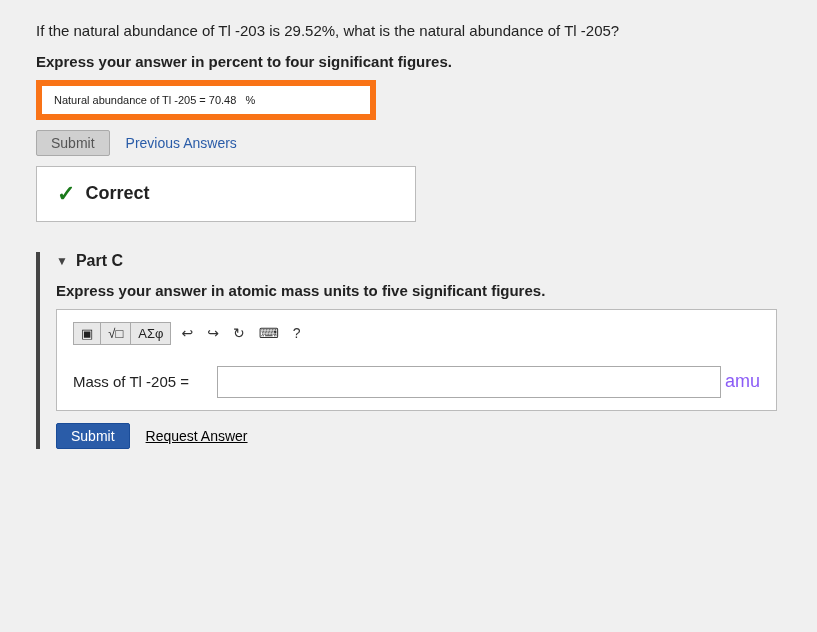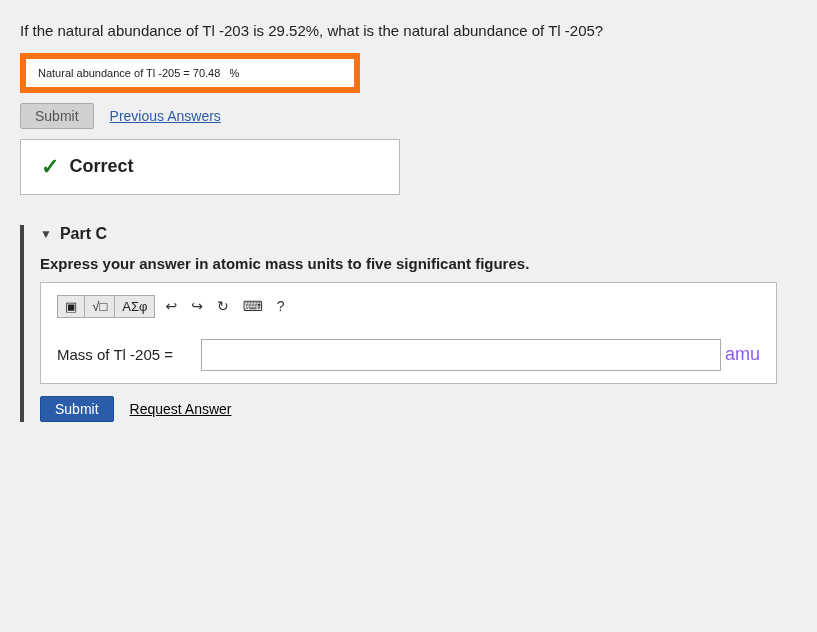--- a/index.html
+++ b/index.html
@@ -6,21 +6,21 @@
     body {
       font-family: Arial, sans-serif;
       background: #f0f0f0;
       color: #222;
       font-size: 15px;
     }
     .page-container {
       background: #f0f0f0;
       min-height: 632px;
       width: 817px;
-      padding: 20px 40px 20px 20px;
+      padding: 20px 40px 20px 36px;
     }
     .question-text {
       font-size: 15px;
       color: #222;
       margin-bottom: 10px;
       line-height: 1.5;
     }
     .bold-instruction {
       font-weight: bold;
       font-size: 15px;
@@ -54,21 +54,20 @@
       background: #2a5ca8;
       border: 1px solid #1a4c98;
       padding: 4px 14px;
       font-size: 14px;
       cursor: pointer;
       color: #fff;
       border-radius: 2px;
     }
     .previous-answers-link {
       color: #2a5ca8;
-      text-decoration: underline;
       cursor: pointer;
       font-size: 14px;
     }
     .correct-box {
       border: 1px solid #bbb;
       background: #fff;
       padding: 14px 20px;
       display: inline-block;
       min-width: 380px;
       margin-bottom: 20px;
@@ -174,20 +173,21 @@
       border-right: none;
     }
   </style>
 </head>
 <body>
 
 <div class="page-container">
 
   <div>
     <p class="question-text">If the natural abundance of Tl -203 is 29.52%, what is the natural abundance of Tl -205?</p>
+    <p class="bold-instruction">Express your answer in percent to four significant figures.</p>
 
     <div class="answer-box">
       <span>Natural abundance of Tl -205 =</span>
       <span>70.48</span>
       &nbsp;
       <span>%</span>
     </div>
 
     <div class="submit-row">
       <button class="submit-btn" disabled="">Submit</button>

